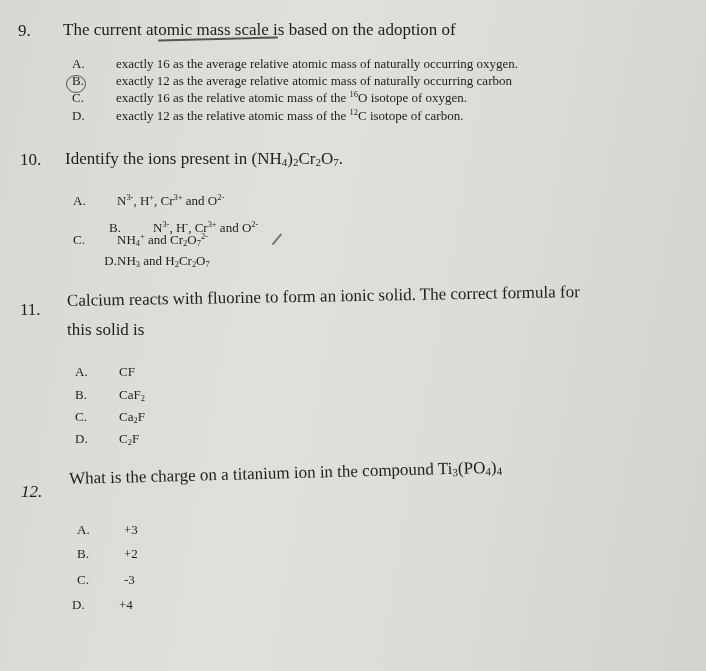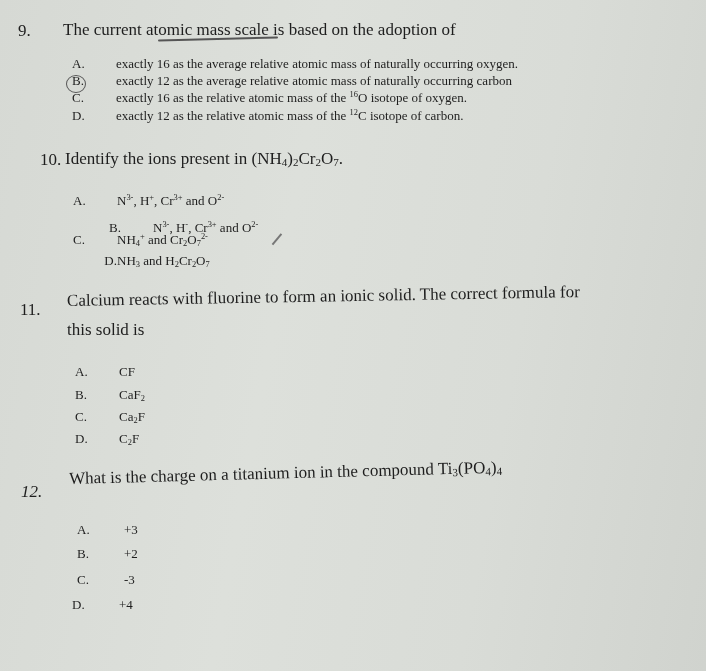--- a/index.html
+++ b/index.html
@@ -44,21 +44,21 @@
   <div class="mark-circle" style="left:66px;top:75px;"></div>
   <div class="opt" style="left:72px;top:90px;">
     <span class="letter">C.</span><span>exactly 16 as the relative atomic mass of the </span><sup>16</sup><span>O isotope of oxygen.</span>
   </div>
   <div class="opt" style="left:72px;top:108px;">
     <span class="letter">D.</span><span>exactly 12 as the relative atomic mass of the </span><sup>12</sup><span>C isotope of carbon.</span>
   </div>
 </div>
 
 <div>
-  <span class="qnum" style="left:20px;top:150px;margin-left:20px;">10.</span>
+  <span class="qnum" style="left:20px;top:150px;">10.</span>
   <span class="qtext" style="left:65px;top:149px;text-align:center;"><span>Identify the ions present in </span><span>(NH<sub>4</sub>)<sub>2</sub>Cr<sub>2</sub>O<sub>7</sub>.</span></span>
 
   <div class="opt" style="left:73px;top:193px;">
     <span class="letter">A.</span><span>N<sup>3-</sup>, H<sup>+</sup>, Cr<sup>3+</sup> and O<sup>2-</sup></span>
   </div>
   <div class="opt" style="left:73px;top:220px;margin-left:36px;">
     <span class="letter">B.</span><span>N<sup>3-</sup>, H<sup>-</sup>, Cr<sup>3+</sup> and O<sup>2-</sup></span>
   </div>
   <div class="opt" style="left:73px;top:232px;">
     <span class="letter">C.</span><span>NH<sub>4</sub><sup>+</sup> and Cr<sub>2</sub>O<sub>7</sub><sup>2-</sup></span>

